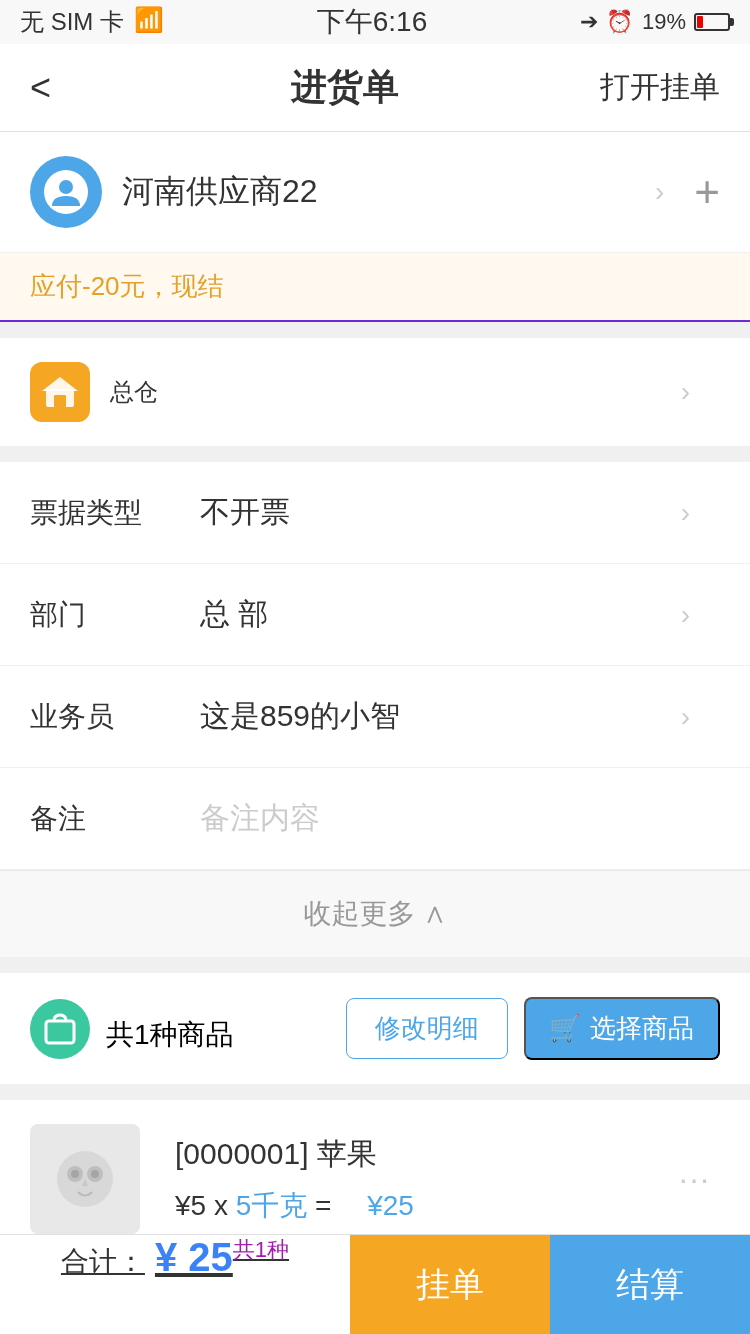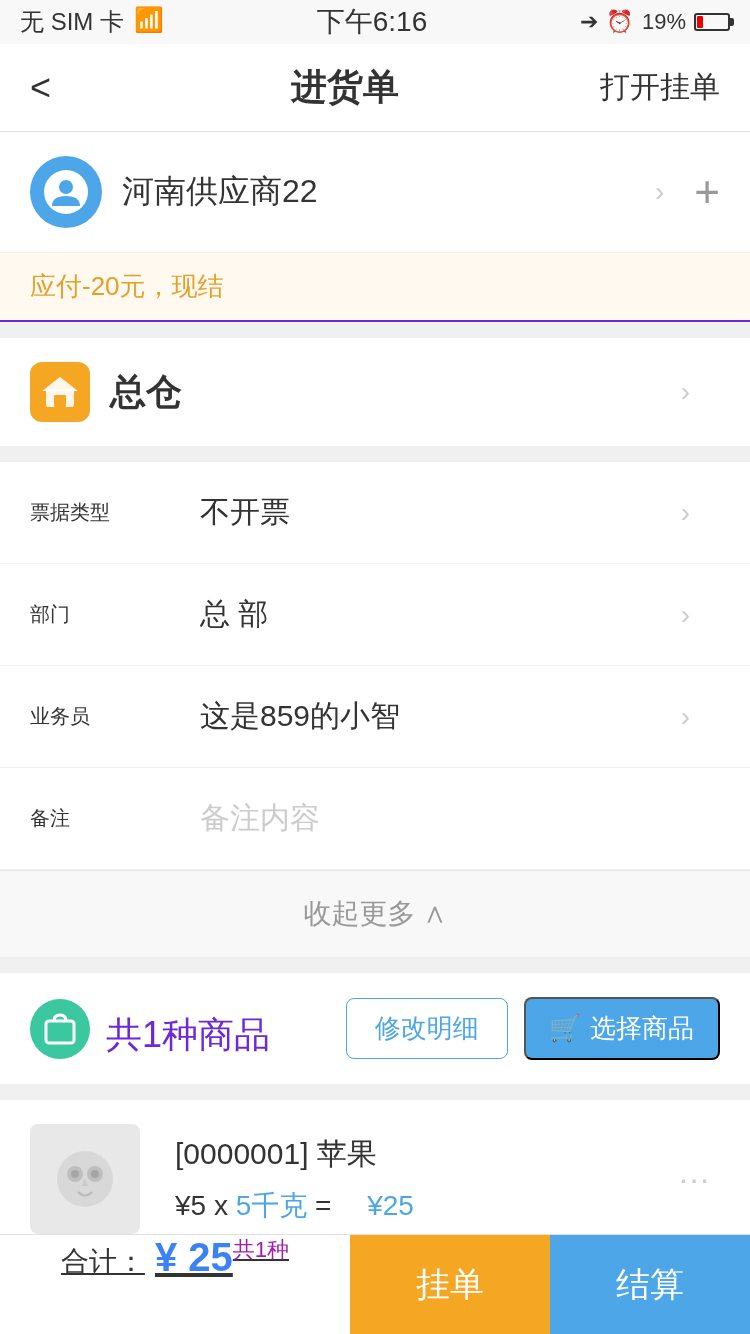--- a/index.html
+++ b/index.html
@@ -108,30 +108,30 @@
     .warehouse-row {
       display: flex; align-items: center;
       padding: 24px 30px;
     }
     .warehouse-icon {
       width: 60px; height: 60px; border-radius: 12px;
       background: #f5a623;
       display: flex; align-items: center; justify-content: center;
       margin-right: 20px; font-size: 32px; color: #fff; flex-shrink: 0;
     }
-    .warehouse-name { flex: 1; font-size: 36px; color: #333; font-weight: bold; }
+    .warehouse-name { flex: 1; font-size: 24px; color: #333; }
 
     
     .form-row {
       display: flex; align-items: center;
       padding: 30px 30px;
       background: #fff;
       border-bottom: 1px solid #f0f0f0;
     }
-    .form-label { font-size: 20px; color: #333; width: 140px; flex-shrink: 0; }
+    .form-label { font-size: 28px; color: #333; width: 140px; flex-shrink: 0; }
     .form-value { flex: 1; font-size: 30px; color: #333; padding-left: 30px; }
     .form-placeholder { color: #ccc; }
 
     
     .collapse-row {
       background: #f8f8f8;
       padding: 24px 30px;
       text-align: center;
       font-size: 28px;
       color: #999;
@@ -145,21 +145,21 @@
       display: flex;
       align-items: center;
       gap: 16px;
     }
     .products-icon {
       width: 60px; height: 60px; border-radius: 50%;
       background: #3bc8a0;
       display: flex; align-items: center; justify-content: center;
       font-size: 30px; color: #fff; flex-shrink: 0;
     }
-    .products-count { flex: 1; font-size: 36px; color: #6d28d9; margin-top: 13px; }
+    .products-count { flex: 1; font-size: 28px; color: #000000; margin-top: 13px; }
     .btn-modify {
       border: 1.5px solid #4da6e8;
       color: #4da6e8;
       background: #fff;
       padding: 12px 28px;
       border-radius: 8px;
       font-size: 26px;
       cursor: pointer;
     }
     .btn-select {

